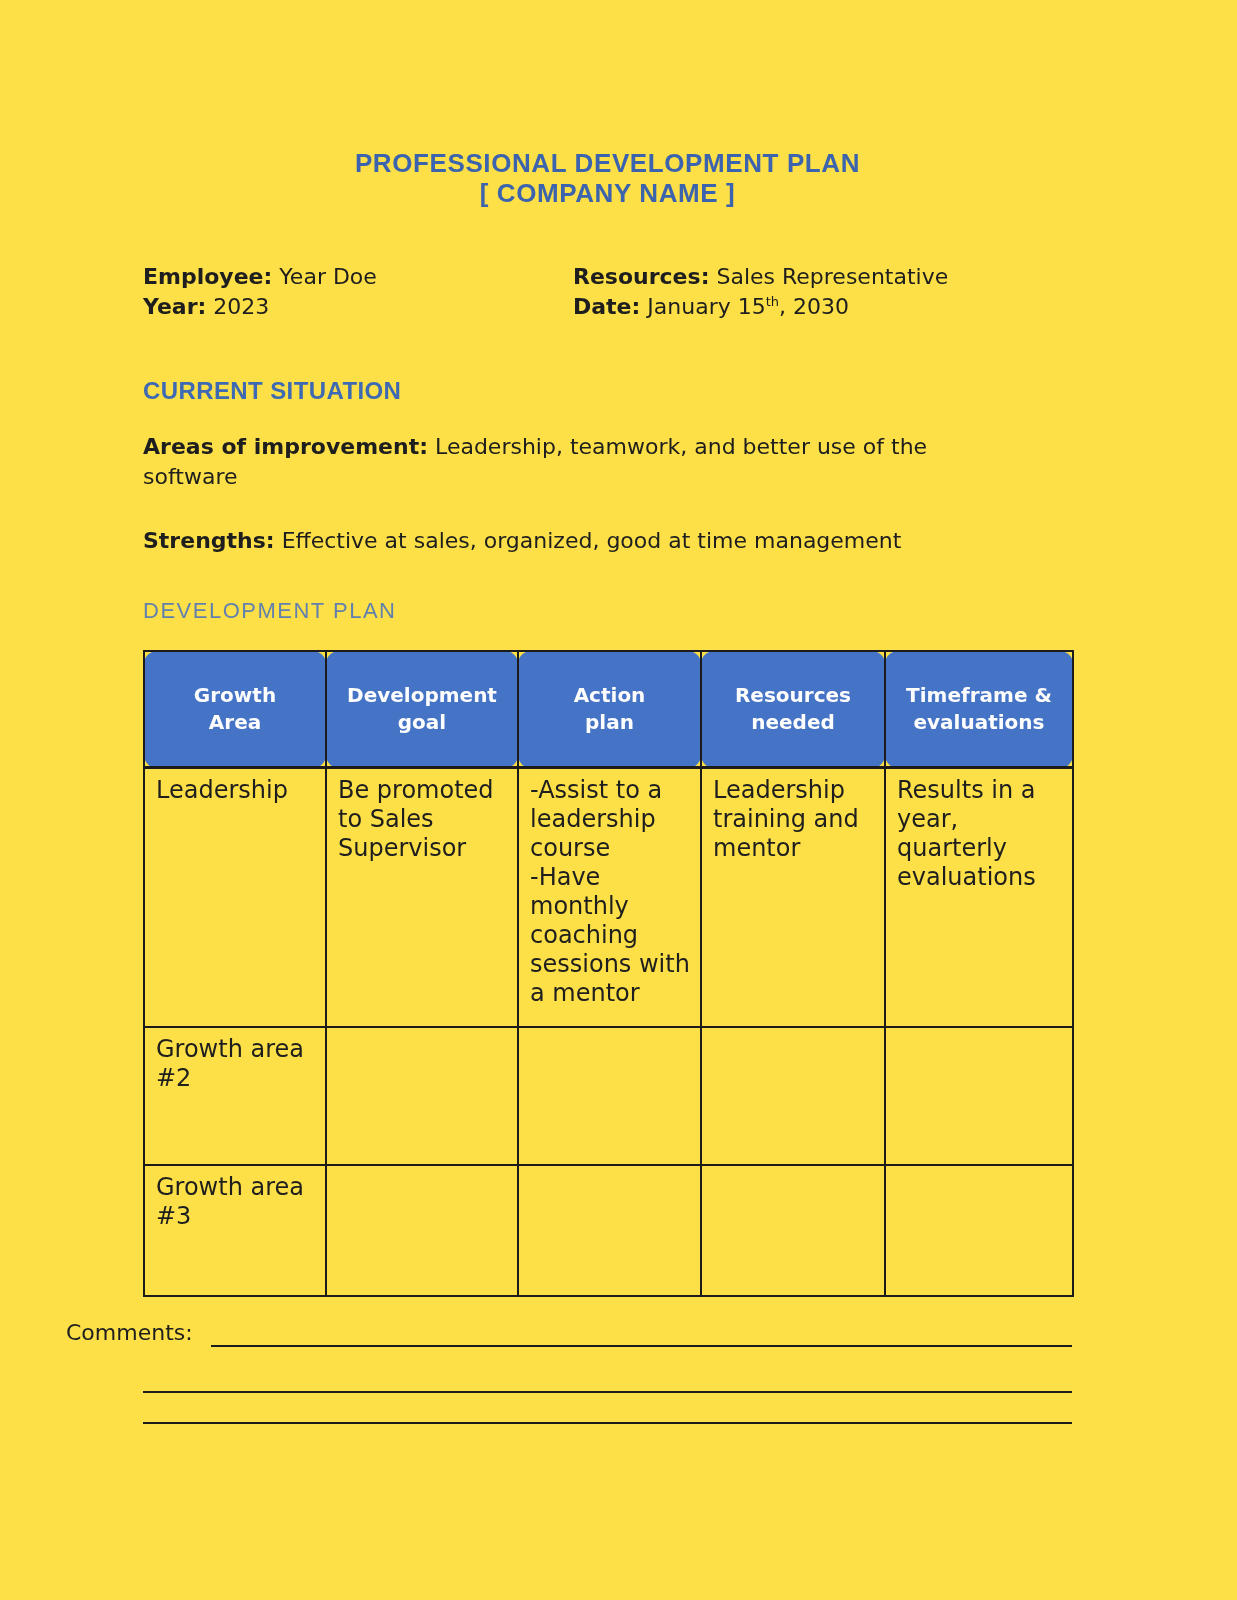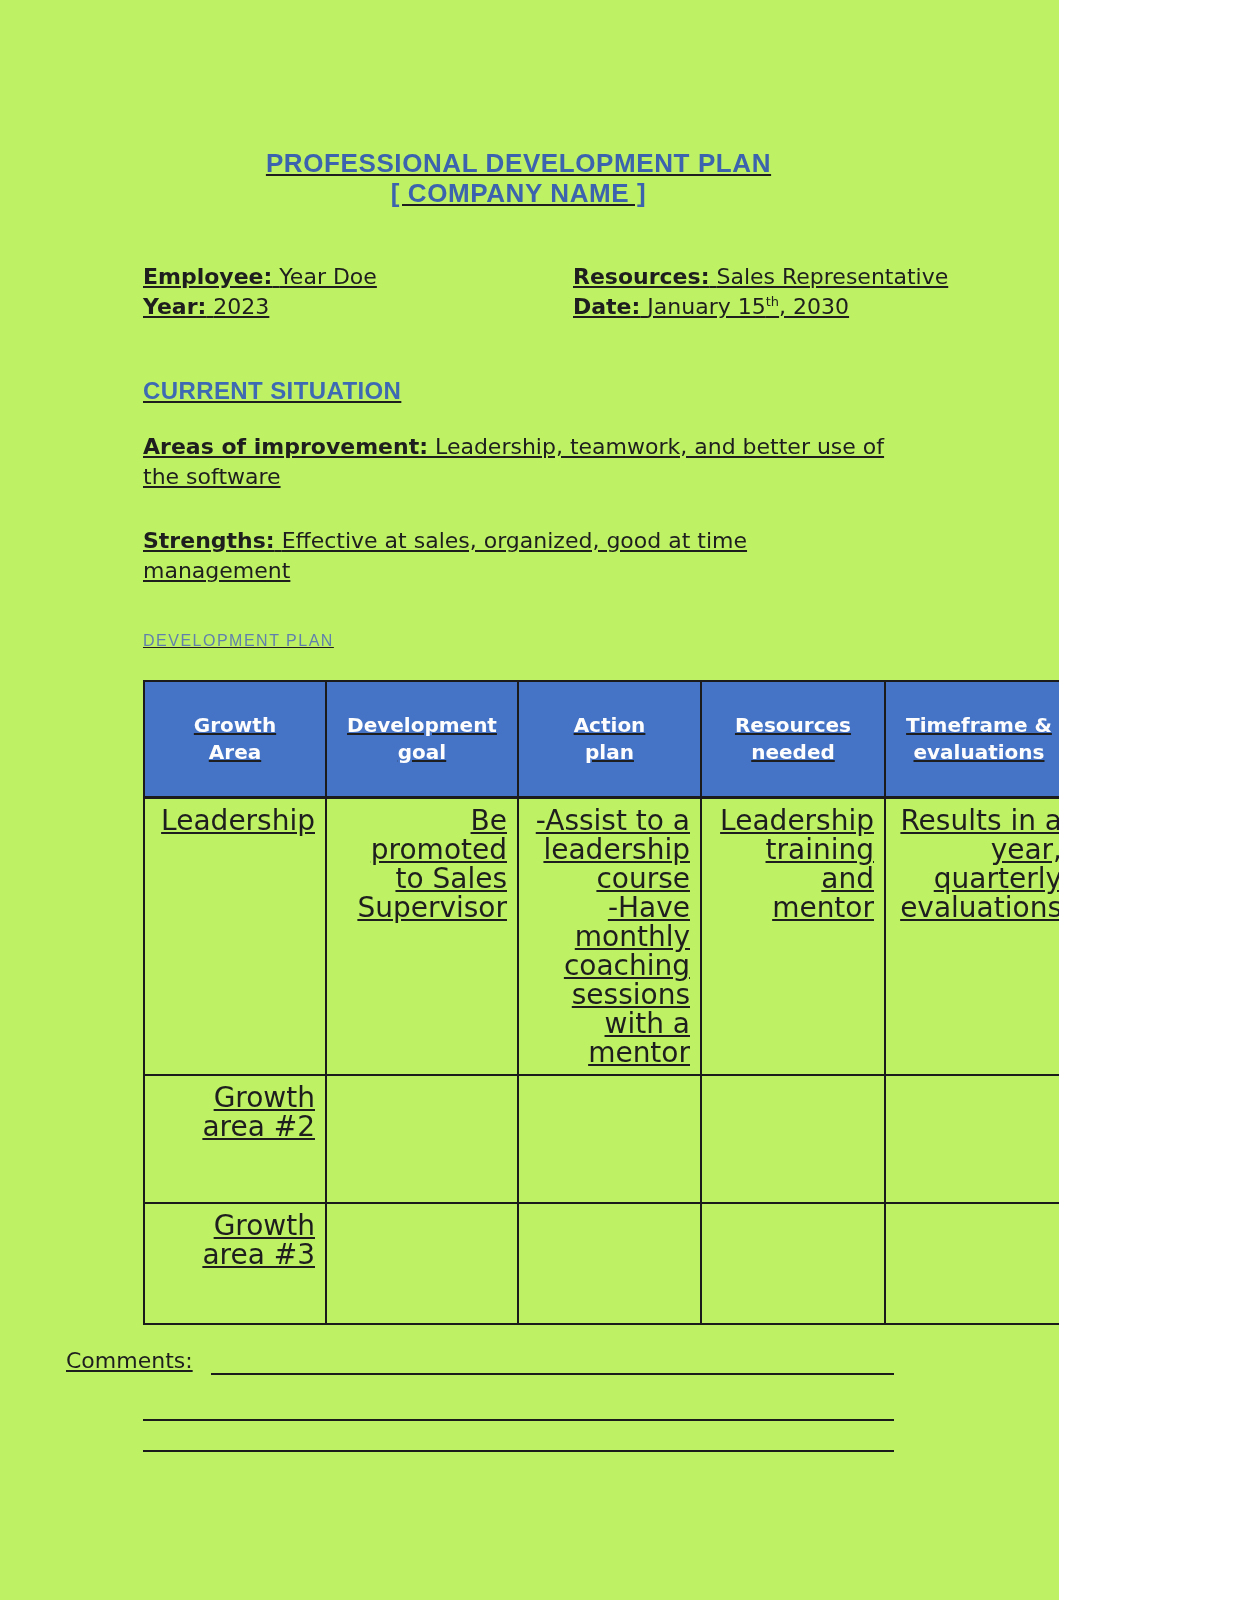--- a/index.html
+++ b/index.html
@@ -2,27 +2,26 @@
 <html><head>
 <meta charset="utf-8">
 <style>
   html, body {
     margin: 0;
     padding: 0;
     background: #ffffff;
   }
   .page {
     position: relative;
-    width: 1059px;
+    width: 1237px;
     height: 1600px;
-    background: #bef264;
+    background: #fde047;
     font-family: "DejaVu Sans", sans-serif;
     color: #1e1e1e;
     overflow: hidden;
-    text-decoration: underline;
   }
   
   .doc-title {
     margin: 148px 165px 0 143px;
     text-align: center;
     font-family: "Liberation Sans", sans-serif;
     font-weight: bold;
     font-size: 26px;
     line-height: 30px;
     letter-spacing: 0.6px;
@@ -53,21 +52,21 @@
     font-weight: bold;
     font-size: 24px;
     line-height: 26px;
     letter-spacing: 0.4px;
     color: #3e69b3;
   }
   .light-heading {
     margin: 42px 165px 0 143px;
     font-family: "Liberation Sans", sans-serif;
     font-weight: normal;
-    font-size: 16px;
+    font-size: 22px;
     line-height: 26px;
     letter-spacing: 1.5px;
     color: #6280ad;
   }
   
   .para {
     margin: 34px 165px 0 143px;
     font-size: 22px;
     line-height: 30px;
   }
@@ -96,29 +95,29 @@
     color: #fdfdfd;
     font-weight: bold;
     font-size: 20px;
     line-height: 27px;
     text-align: center;
     vertical-align: middle;
     height: 114px;
     white-space: pre-line;
     border-bottom-width: 3px;
     padding: 0 4px;
+    border-radius: 13px;
   }
   table.plan-table td {
     vertical-align: top;
-    font-size: 28px;
+    font-size: 24px;
     line-height: 29px;
-    padding: 7px 10px 7px 11px;
+    padding: 7px 10px 17px 11px;
     white-space: pre-line;
     word-wrap: break-word;
-    text-align: right;
   }
   tr.row-main  td { height: 233px; }
   tr.row-blank td { height: 112px; border-radius: 20px; }
   tr.row-blank:last-child td { height: 105px; }
   td.first-col-main  { padding-top: 37px; }
   td.first-col-blank { padding-top: 36px; }
   
   .comments-row {
     margin: 22px 165px 0 66px;
     display: flex;

